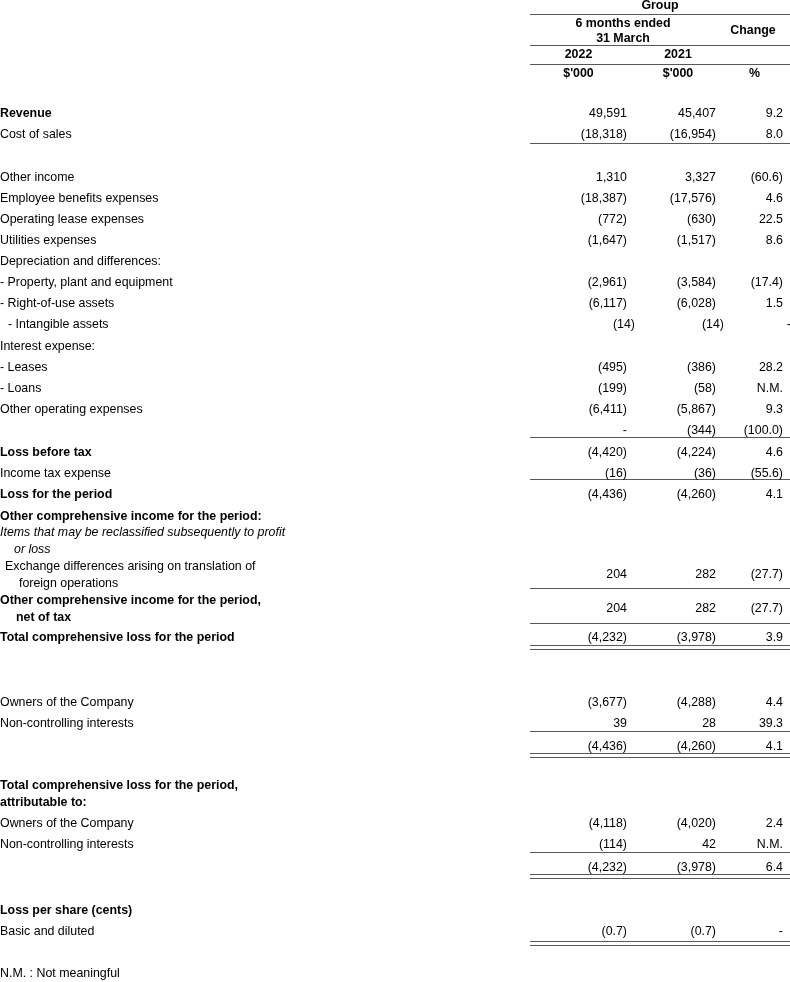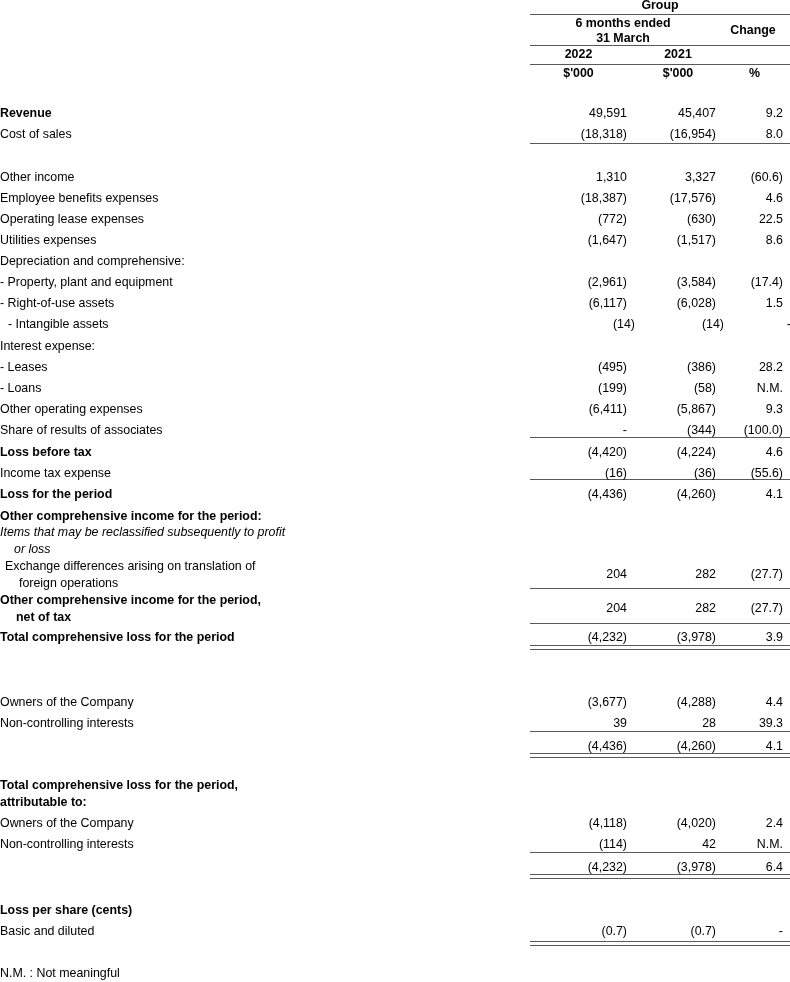--- a/index.html
+++ b/index.html
@@ -164,21 +164,21 @@
   </div>
 
   <div class="row" style="top:229px;">
     <span class="label">Utilities expenses</span>
     <span class="num c1">(1,647)</span>
     <span class="num c2">(1,517)</span>
     <span class="num c3">8.6</span>
   </div>
 
   <div class="row" style="top:250px;">
-    <span class="label">Depreciation and comprehensive:</span>
+    <span class="label">Depreciation and differences:</span>
   </div>
 
   <div class="row" style="top:271px;">
     <span class="label">- Property, plant and equipment</span>
     <span class="num c1">(2,961)</span>
     <span class="num c2">(3,584)</span>
     <span class="num c3">(17.4)</span>
   </div>
 
   <div class="row" style="top:292px;">
@@ -214,21 +214,20 @@
   </div>
 
   <div class="row" style="top:398px;">
     <span class="label">Other operating expenses</span>
     <span class="num c1">(6,411)</span>
     <span class="num c2">(5,867)</span>
     <span class="num c3">9.3</span>
   </div>
 
   <div class="row" style="top:419px;">
-    <span class="label">Share of results of associates</span>
     <span class="num c1">-</span>
     <span class="num c2">(344)</span>
     <span class="num c3">(100.0)</span>
   </div>
 
   <div class="row" style="top:441px;">
     <span class="label bold">Loss before tax</span>
     <span class="num c1">(4,420)</span>
     <span class="num c2">(4,224)</span>
     <span class="num c3">4.6</span>

